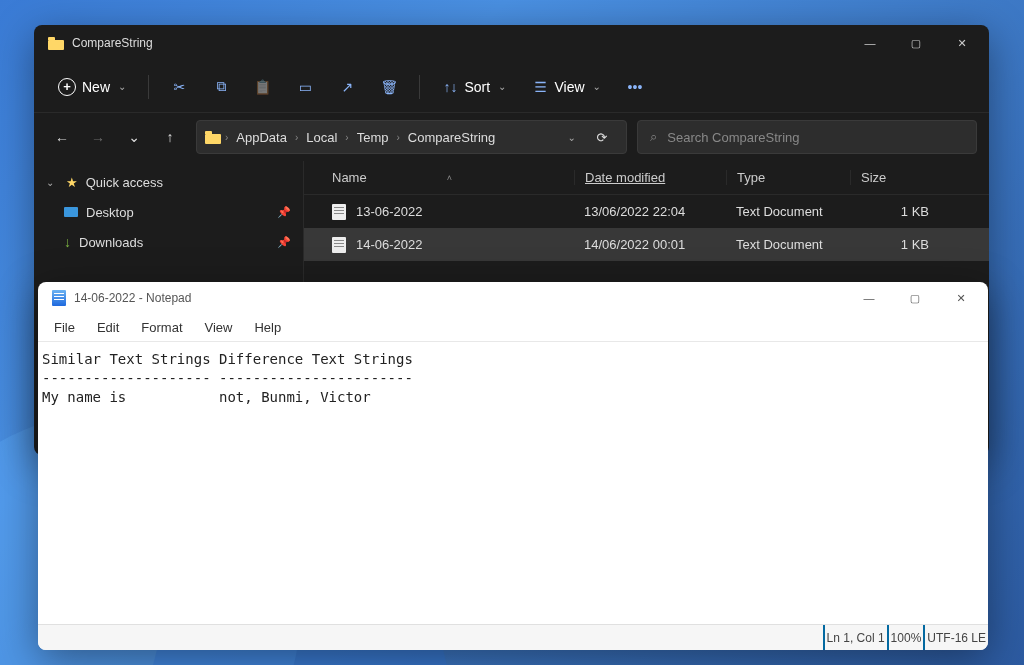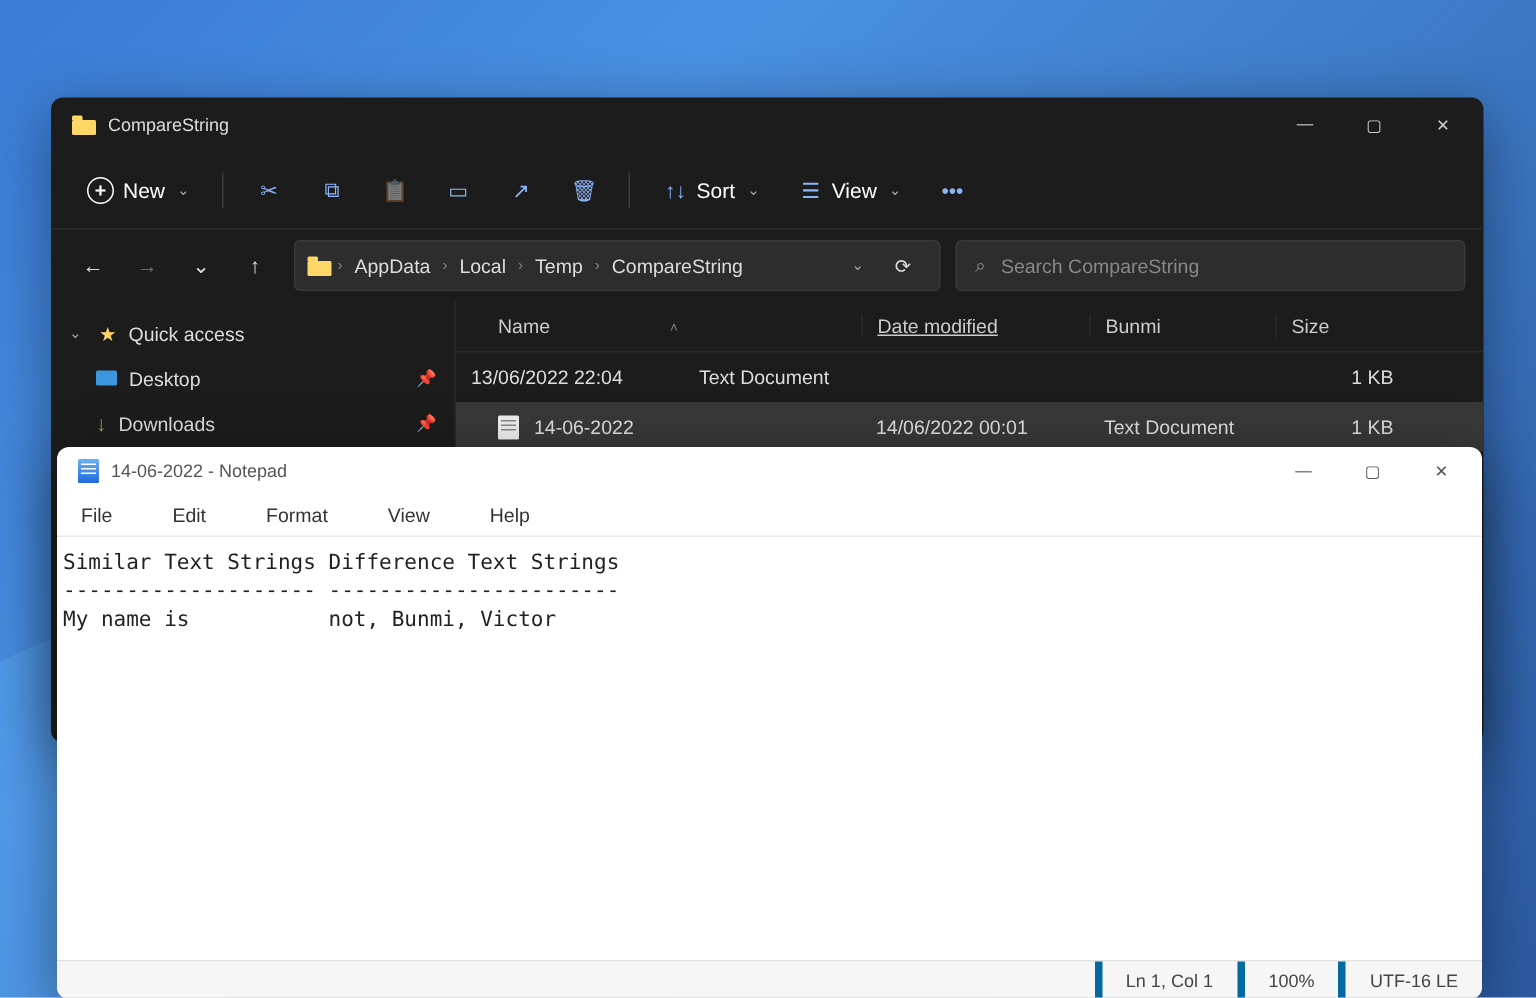--- a/index.html
+++ b/index.html
@@ -13,21 +13,21 @@
   background: rgba(100, 180, 255, 0.3);
 }
 .bg1 { width: 400px; height: 400px; left: -100px; bottom: -150px; }
 .bg2 { width: 300px; height: 300px; left: 150px; bottom: -180px; background: rgba(50, 120, 220, 0.4); }
 
 
 .explorer {
   position: absolute; left: 34px; top: 25px; width: 955px; height: 430px;
   background: #1c1c1c; border-radius: 8px; color: #fff;
   box-shadow: 0 10px 40px rgba(0,0,0,0.4);
-  display: flex; flex-direction: column; margin-top: 40px;
+  display: flex; flex-direction: column;
 }
 .titlebar {
   height: 36px; display: flex; align-items: center; padding: 0 4px;
 }
 .titlebar .folder-ico { width: 16px; height: 13px; margin: 0 8px 0 10px; }
 .folder-ico .tab { width: 7px; height: 3px; background: #ffd767; border-radius: 1px 1px 0 0; }
 .folder-ico .body { width: 16px; height: 10px; background: #ffd767; border-radius: 1px; }
 .titlebar .title { font-size: 12px; color: #ddd; flex: 1; }
 .titlebar .winbtn {
   width: 46px; height: 32px; display: flex; align-items: center; justify-content: center;
@@ -105,49 +105,49 @@
 .txt-ico { width: 14px; height: 16px; background: #eee; border-radius: 1px; position: relative; }
 .txt-ico::before { content: ""; position: absolute; top: 3px; left: 2px; right: 2px; height: 1px; background: #888; box-shadow: 0 3px 0 #888, 0 6px 0 #888; }
 .fr-date { width: 152px; padding-left: 10px; }
 .fr-type { width: 124px; padding-left: 10px; }
 .fr-size { flex: 1; text-align: right; padding-right: 60px; }
 
 
 .notepad {
   position: absolute; left: 38px; top: 282px; width: 950px; height: 368px;
   background: #fff; border-radius: 8px; box-shadow: 0 10px 40px rgba(0,0,0,0.4);
-  display: flex; flex-direction: column; color: #000; margin-top: 16px;
+  display: flex; flex-direction: column; color: #000;
 }
 .np-title {
   height: 32px; display: flex; align-items: center; padding: 0 4px; font-size: 12px; color: #555;
 }
 .np-ico { width: 14px; height: 16px; margin: 0 8px 0 10px; background: linear-gradient(#6db3f2, #1e69de); border-radius: 1px; position: relative; }
 .np-ico::before { content: ""; position: absolute; top: 3px; left: 2px; right: 2px; height: 1px; background: #fff; box-shadow: 0 3px 0 #fff, 0 6px 0 #fff; }
 .np-title .t { flex: 1; }
 .np-winbtn {
   width: 46px; height: 28px; display: flex; align-items: center; justify-content: center;
   color: #555; font-size: 11px; cursor: pointer;
 }
 .np-menu {
-  height: 28px; display: flex; align-items: center; padding: 0 6px; gap: 20px; font-size: 13px; color: #333;
+  height: 28px; display: flex; align-items: center; padding: 0 6px; gap: 2px; font-size: 13px; color: #333;
   border-bottom: 1px solid #e8e8e8;
 }
 .np-menu .mi { padding: 4px 10px; cursor: pointer; border-radius: 3px; }
 .np-body {
   flex: 1; padding: 8px 4px; font-family: Consolas, monospace; font-size: 14px; color: #222;
   white-space: pre; overflow-y: scroll; line-height: 1.35;
 }
 .np-body::-webkit-scrollbar { width: 16px; }
 .np-body::-webkit-scrollbar-track { background: #f0f0f0; }
 .np-body::-webkit-scrollbar-thumb { background: #ccc; }
 .np-status {
   height: 26px; display: flex; align-items: center; border-top: 1px solid #e0e0e0;
   font-size: 12px; color: #444; background: #f6f6f6; border-radius: 0 0 8px 8px;
 }
-.np-status .cell { padding: 0 16px; border-left: 5px solid #0369a1; height: 100%; display: flex; align-items: center; }
+.np-status .cell { padding: 0 2px; border-left: 2px solid #0369a1; height: 100%; display: flex; align-items: center; }
 .np-status .sp { flex: 1; }
 </style>
 </head>
 <body>
 
 <div class="bg-shape bg1"></div>
 <div class="bg-shape bg2"></div>
 
 <div class="explorer">
   <div class="titlebar">
@@ -249,24 +249,28 @@
       </div>
     </div>
 
     <div class="filepane">
       <div class="cols">
         <div class="col-name">
             <span>Name</span>
             <span class="sort">˄</span>
           </div>
         <div class="col-date">Date modified</div>
-        <div class="col-type">Bunmi</div>
+        <div class="col-type">Type</div>
         <div class="col-size">Size</div>
       </div>
       <div class="file-row">
+        <div class="fr-name">
+            <span class="txt-ico"></span>
+            <span>13-06-2022</span>
+          </div>
         <div class="fr-date">13/06/2022 22:04</div>
         <div class="fr-type">Text Document</div>
         <div class="fr-size">1 KB</div>
       </div>
       <div class="file-row sel">
         <div class="fr-name">
             <span class="txt-ico"></span>
             <span>14-06-2022</span>
           </div>
         <div class="fr-date">14/06/2022 00:01</div>

